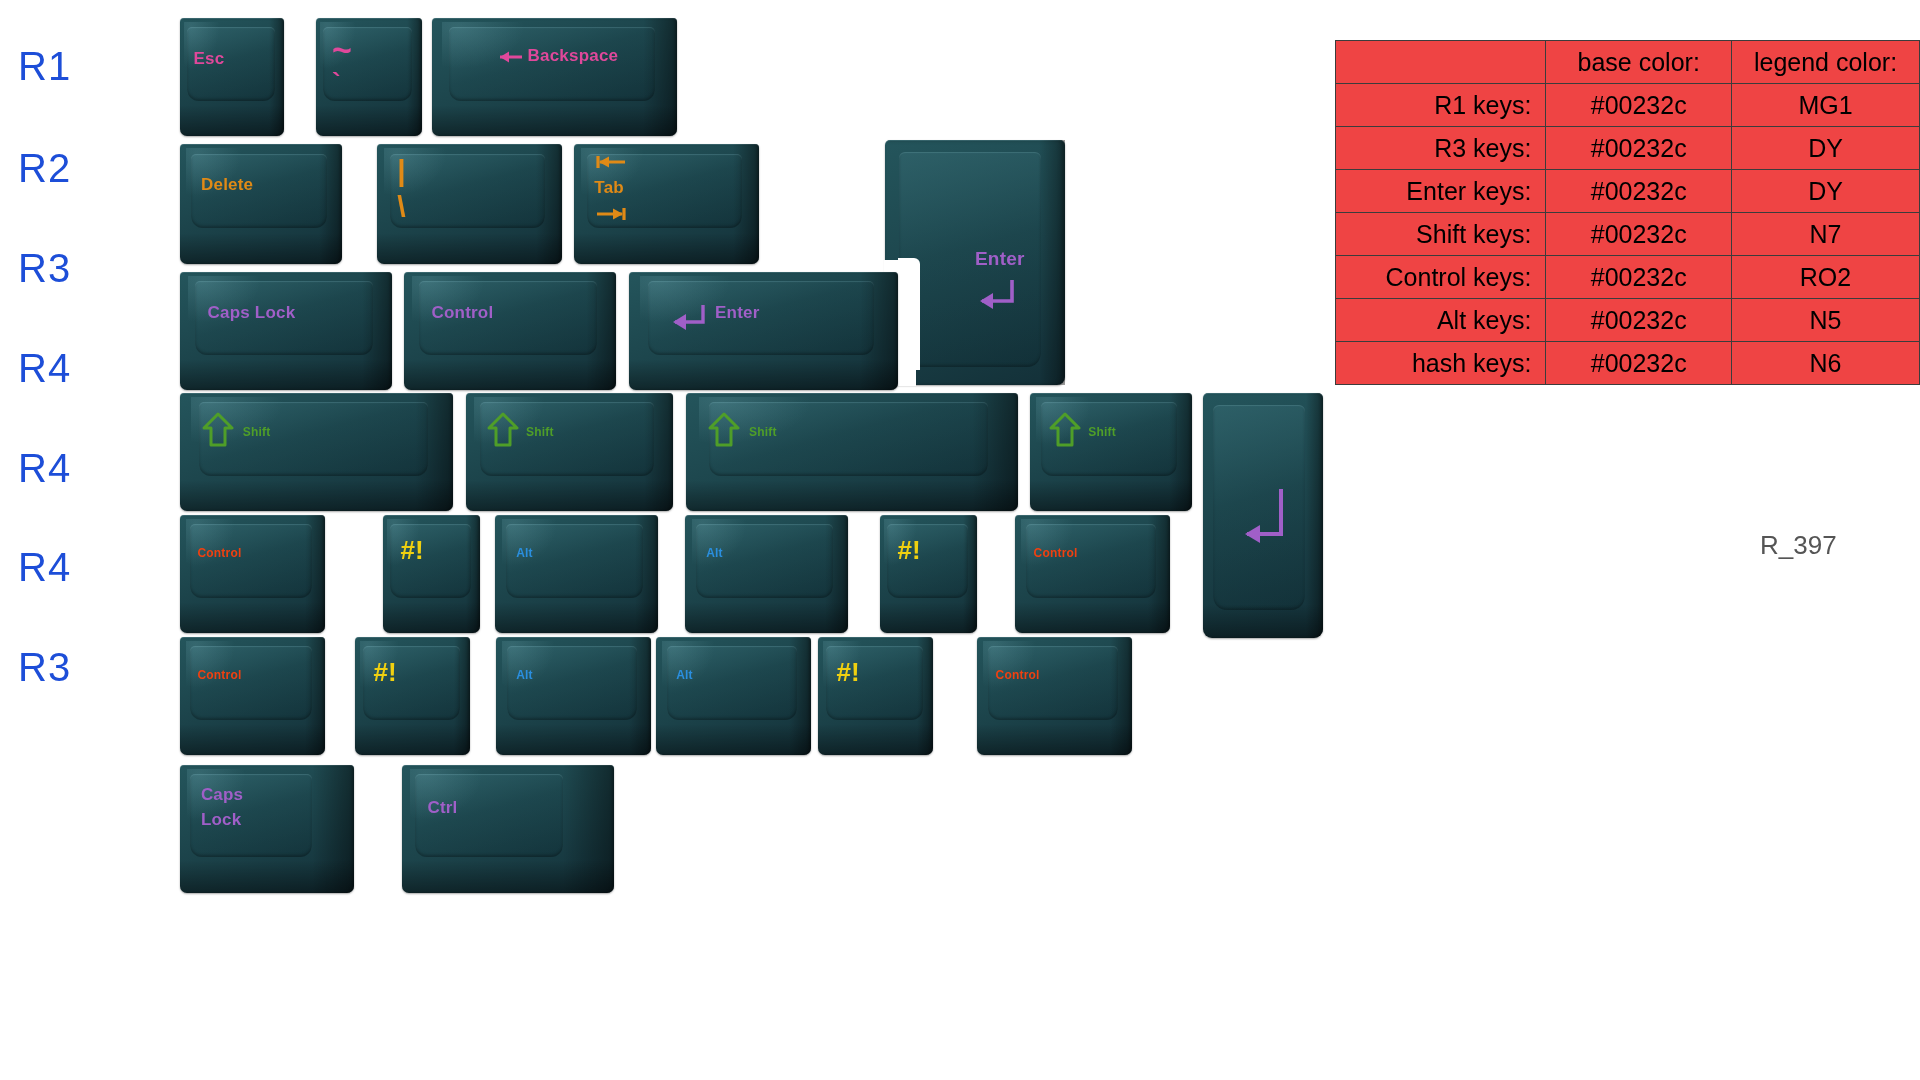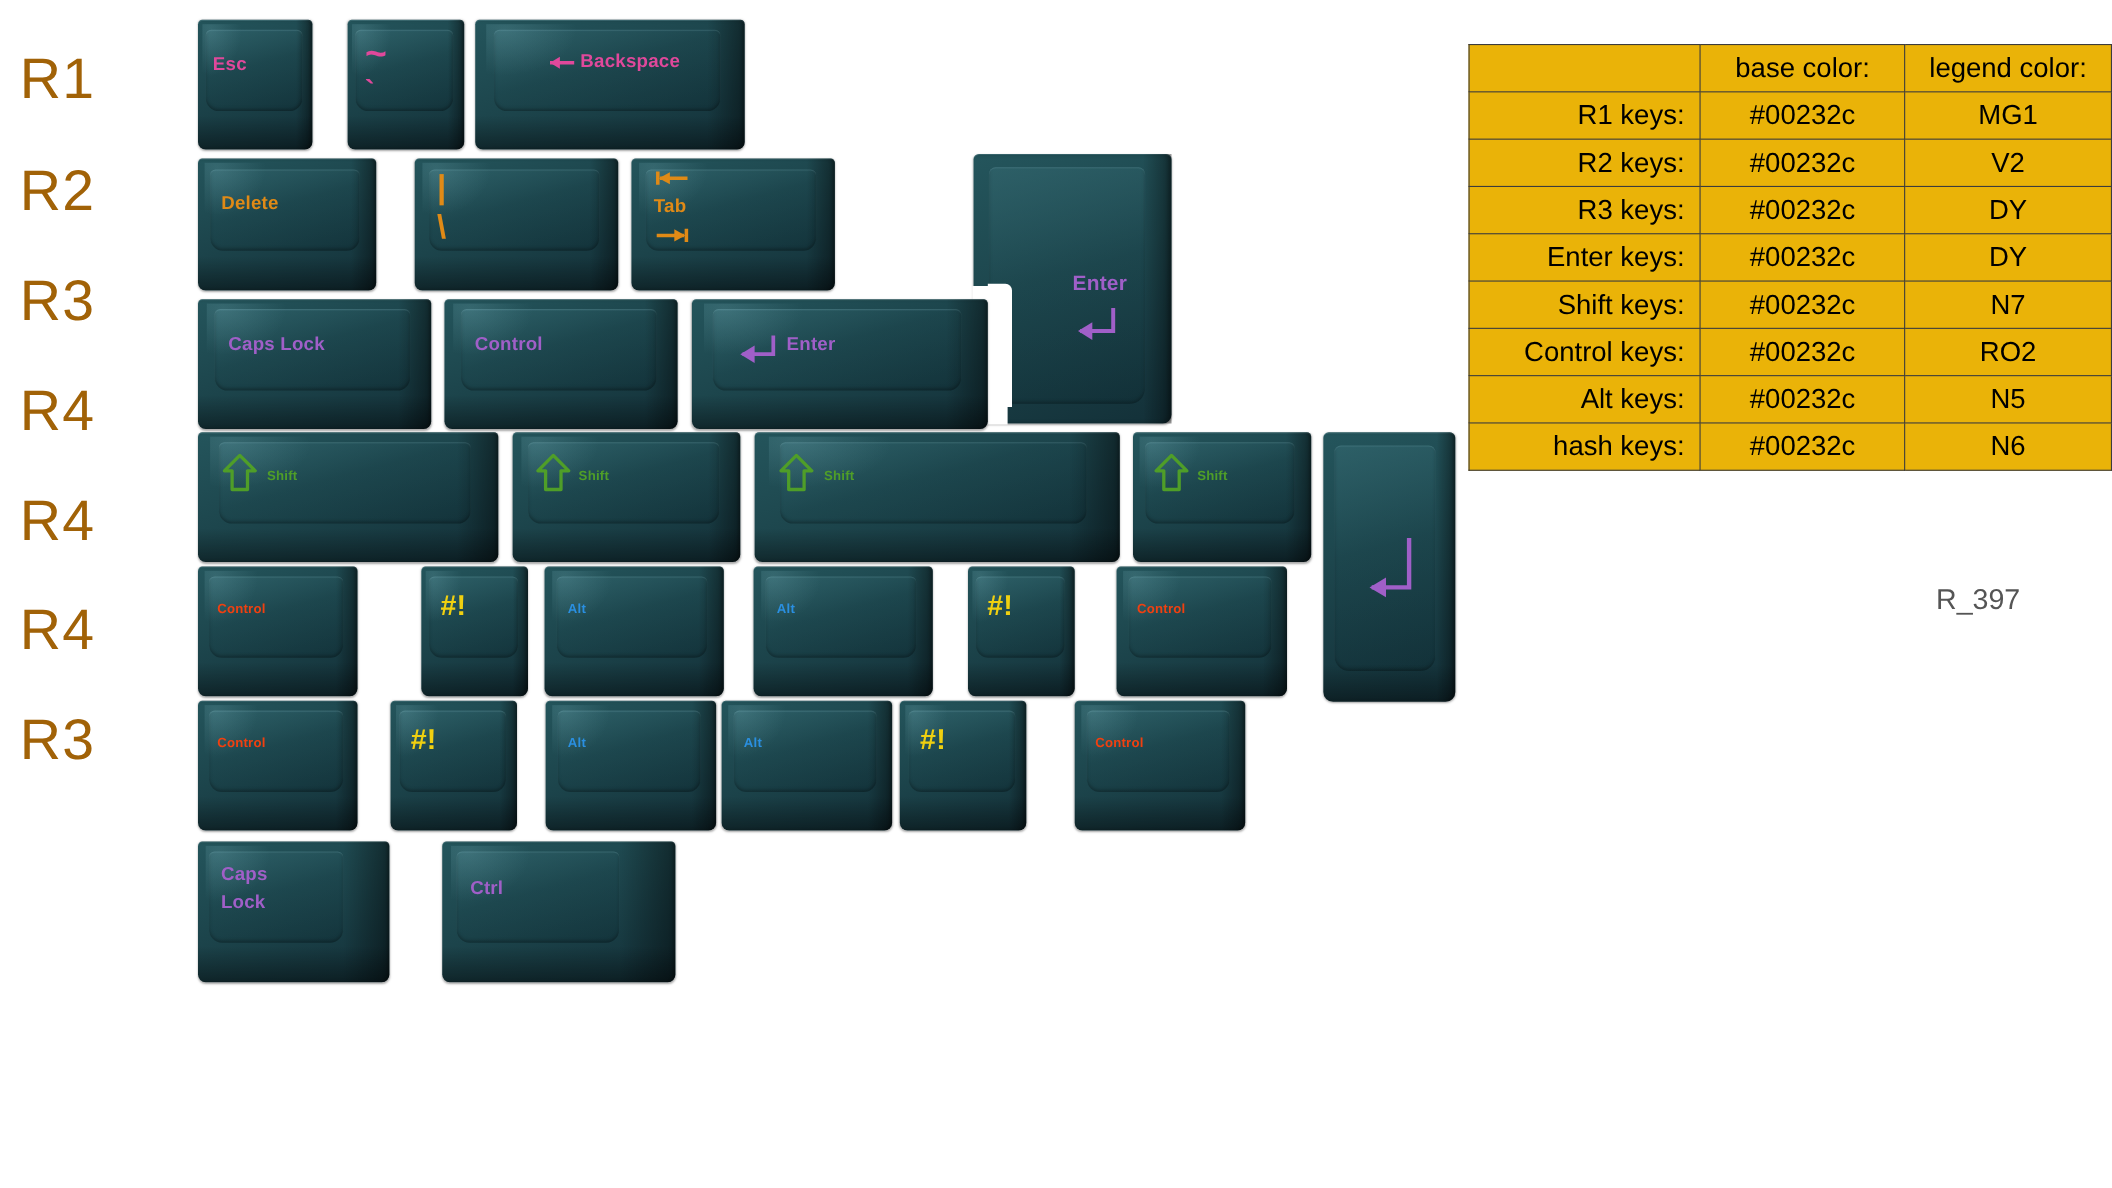--- a/index.html
+++ b/index.html
@@ -8,22 +8,22 @@
     width: 1920px; height: 1080px;
     background: #ffffff;
     font-family: "Liberation Sans", sans-serif;
     overflow: hidden;
   }
   #root { position: relative; width: 1920px; height: 1080px; }
 
   
   .row-label {
     position: absolute;
-    font-size: 52px;
-    color: #a16207;
+    font-size: 40px;
+    color: #1d4ed8;
     font-family: "Liberation Sans", sans-serif;
     letter-spacing: 1px;
     line-height: 1;
   }
 
   
   .kb { position: absolute; }
 
   .key {
     position: absolute;
@@ -97,21 +97,21 @@
   
   .glyph { position: absolute; pointer-events: none; }
 
   
   .legend-table {
     position: absolute;
     border-collapse: collapse;
     font-family: "Liberation Sans", sans-serif;
     font-size: 25px;
     color: #000;
-    background: #eab308;
+    background: #ef4444;
   }
   .legend-table td {
     border: 1.5px solid #3c3c3c;
     padding: 6px 14px;
     height: 43px;
     white-space: nowrap;
   }
   .legend-table td.rowhdr { text-align: right; width: 215px; }
   .legend-table td.val    { text-align: center; width: 190px; }
   .legend-table td.blank  { border: 1.5px solid #3c3c3c; }
@@ -435,25 +435,20 @@
         <td class="val">legend color:</td>
       </tr>
     </thead>
     <tbody id="legend-table-body">
         <tr>
           <td class="rowhdr">R1 keys:</td>
           <td class="val">#00232c</td>
           <td class="val">MG1</td>
         </tr>
         <tr>
-          <td class="rowhdr">R2 keys:</td>
-          <td class="val">#00232c</td>
-          <td class="val">V2</td>
-        </tr>
-        <tr>
           <td class="rowhdr">R3 keys:</td>
           <td class="val">#00232c</td>
           <td class="val">DY</td>
         </tr>
         <tr>
           <td class="rowhdr">Enter keys:</td>
           <td class="val">#00232c</td>
           <td class="val">DY</td>
         </tr>
         <tr>

